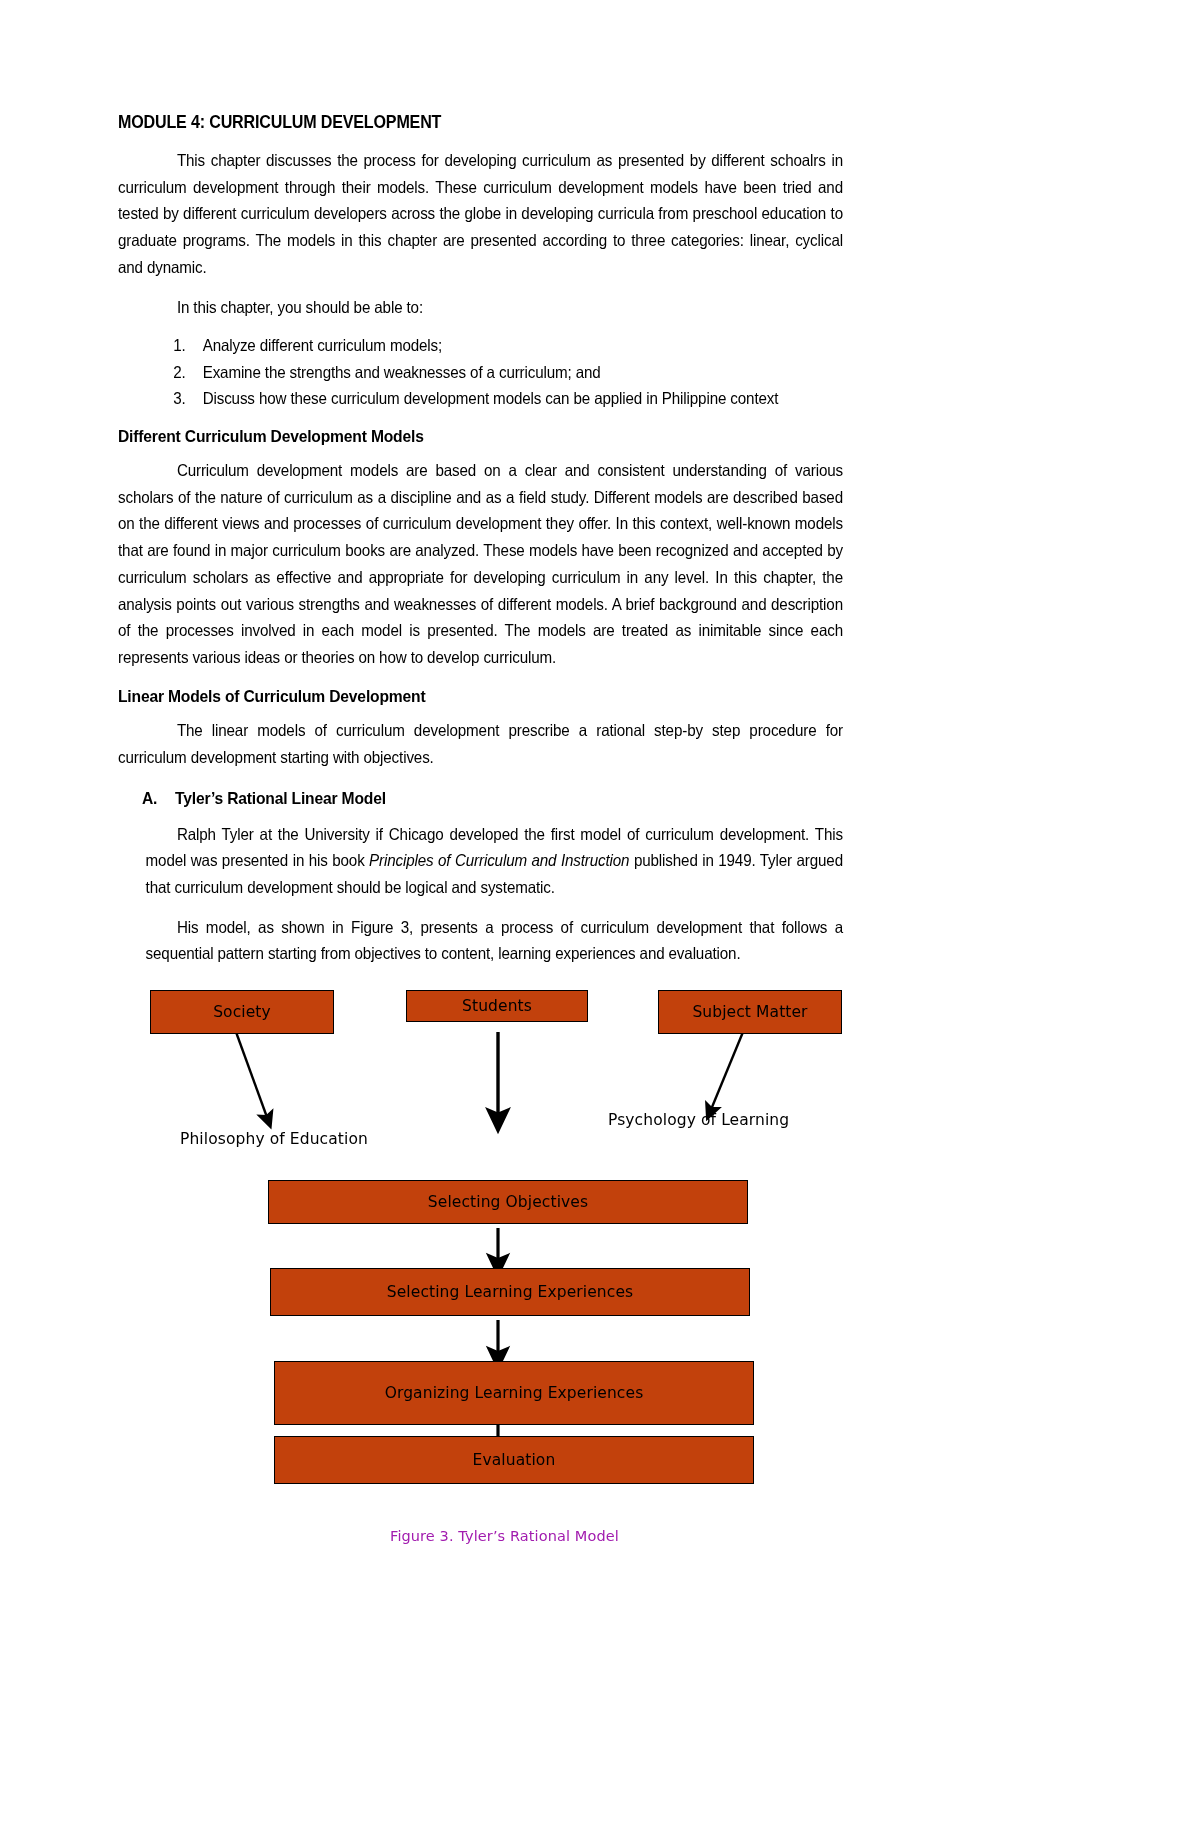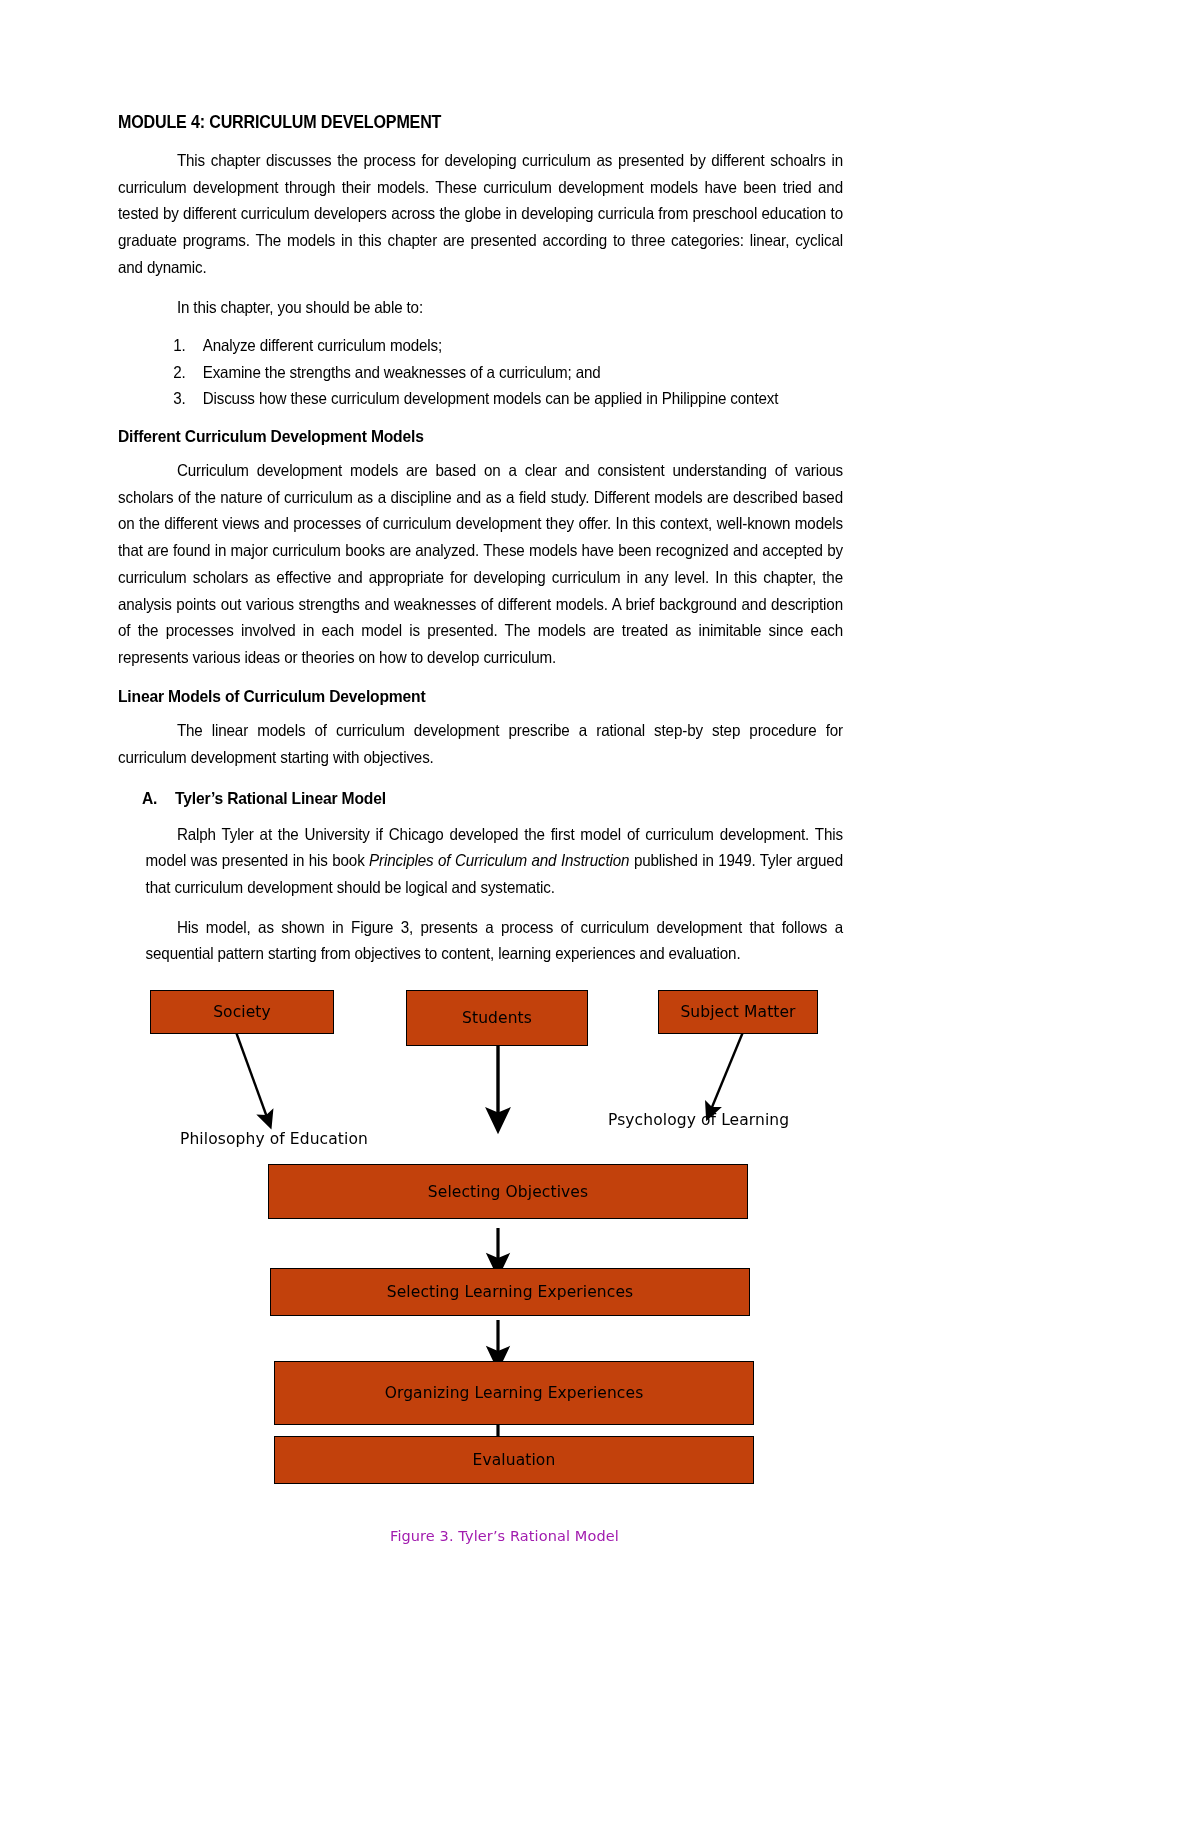--- a/index.html
+++ b/index.html
@@ -204,27 +204,27 @@
         <path d="M625,52 L592,132" stroke="#000" stroke-width="2.4" fill="none" marker-end="url(#ah)"></path>
 
         <path d="M380,248 L380,285" stroke="#000" stroke-width="3.2" fill="none" marker-end="url(#ah)"></path>
 
         <path d="M380,340 L380,378" stroke="#000" stroke-width="3.2" fill="none" marker-end="url(#ah)"></path>
 
         <path d="M380,433 L380,470" stroke="#000" stroke-width="3.2" fill="none" marker-end="url(#ah)"></path>
       </svg>
 
       <div class="fbox" style="left:32px;  top:10px; width:184px; height:44px;">Society</div>
-      <div class="fbox" style="left:288px; top:10px; width:182px; height:56px;">Students</div>
-      <div class="fbox" style="left:540px; top:10px; width:160px; height:44px;">Subject Matter</div>
+      <div class="fbox" style="left:288px; top:10px; width:182px; height:32px;">Students</div>
+      <div class="fbox" style="left:540px; top:10px; width:184px; height:44px;">Subject Matter</div>
 
       <div class="flabel" style="left:62px;  top:150px;">Philosophy of Education</div>
       <div class="flabel" style="left:490px; top:131px;">Psychology of Learning</div>
 
-      <div class="fbox" style="left:150px; top:184px; width:480px; height:55px;">Selecting Objectives</div>
+      <div class="fbox" style="left:150px; top:200px; width:480px; height:44px;">Selecting Objectives</div>
       <div class="fbox" style="left:152px; top:288px; width:480px; height:48px;">Selecting Learning Experiences</div>
       <div class="fbox" style="left:156px; top:381px; width:480px; height:64px;">Organizing Learning Experiences</div>
       <div class="fbox" style="left:156px; top:456px; width:480px; height:48px;">Evaluation</div>
 
       <div class="fcaption" style="left:272px; top:548px;">Figure 3. Tyler’s Rational Model</div>
     </div>
 
   </div>
 </div>
 

